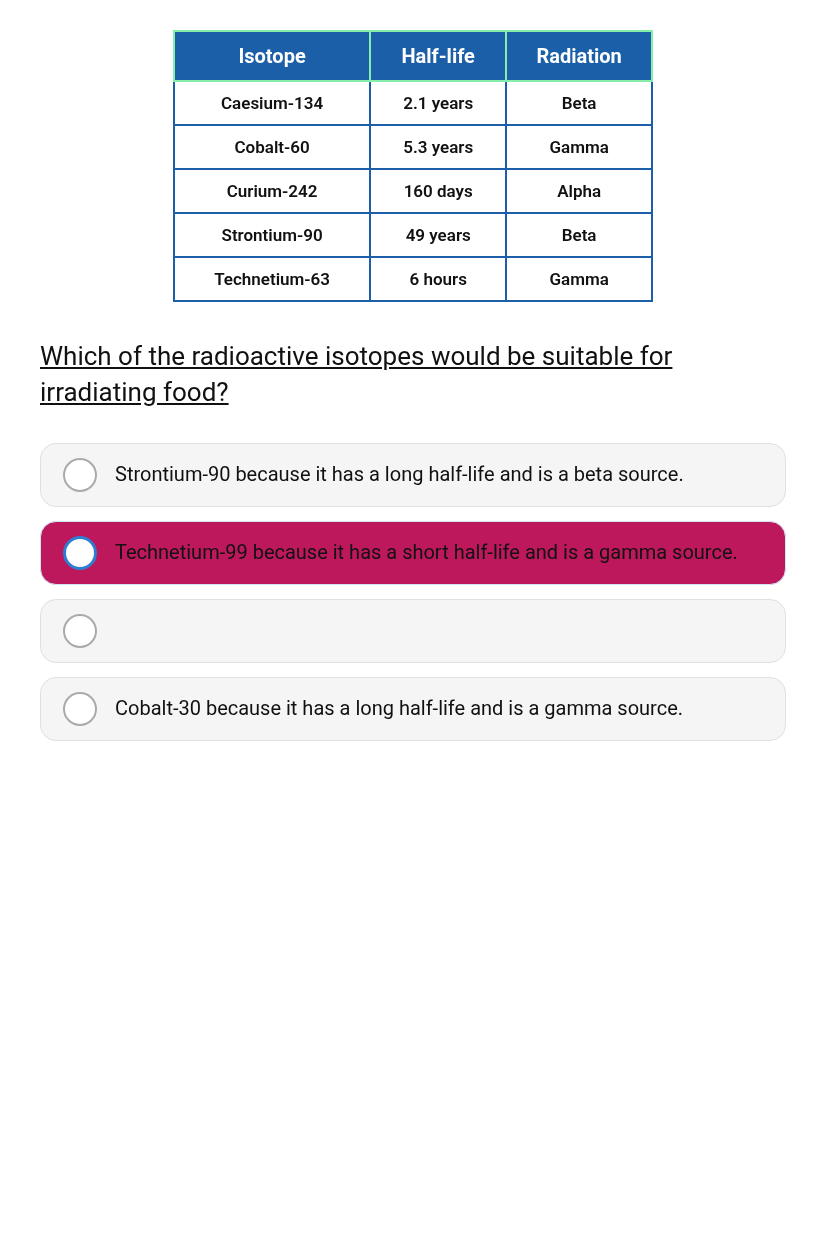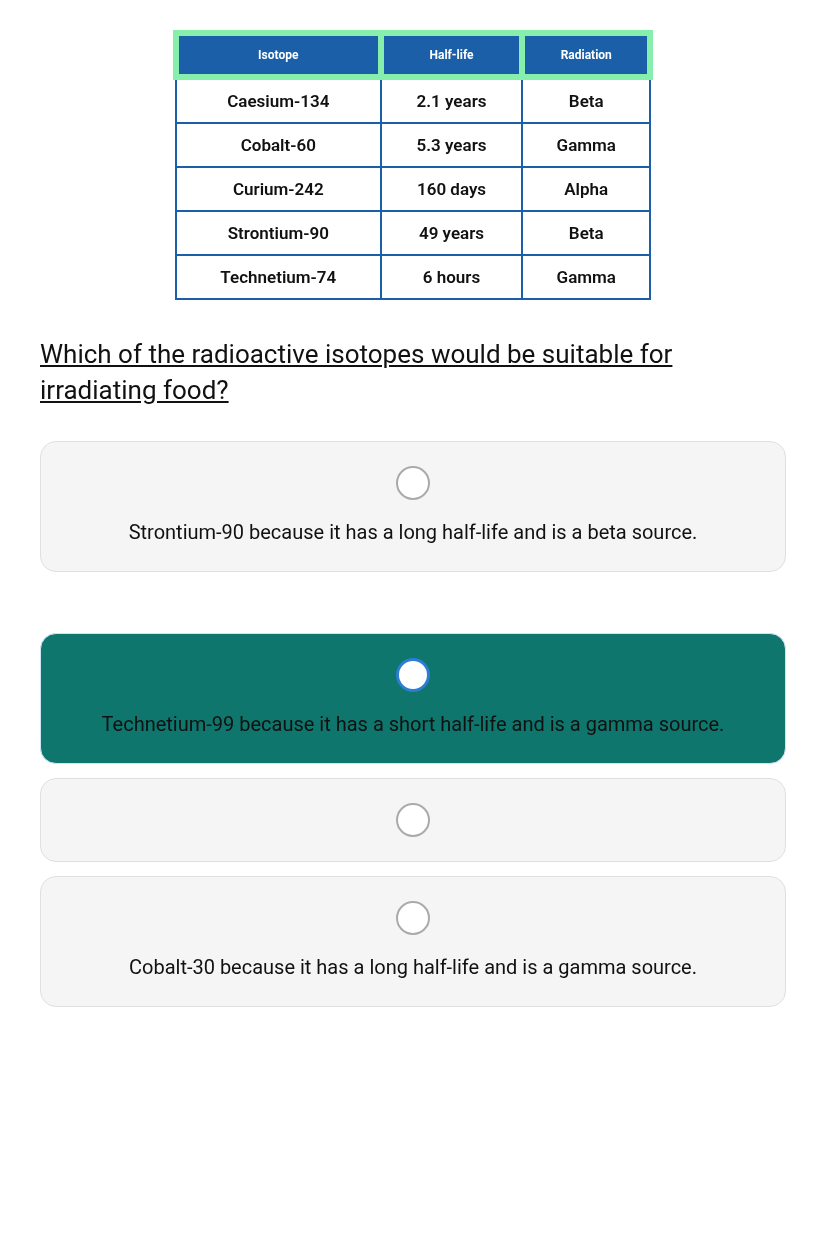--- a/index.html
+++ b/index.html
@@ -29,24 +29,24 @@
       min-width: 480px;
     }
 
     thead tr {
       background-color: #1a5fa8;
     }
 
     thead th {
       color: #ffffff;
       font-weight: 700;
-      font-size: 12px;
+      font-size: 20px;
       padding: 12px 12px;
       text-align: center;
-      border: 6px solid #86efac;
+      border: 2px solid #86efac;
     }
 
     tbody tr {
       background-color: #ffffff;
     }
 
     tbody td {
       font-weight: 600;
       font-size: 17px;
       padding: 11px 16px;
@@ -69,30 +69,28 @@
       flex-direction: column;
       gap: 14px;
     }
 
     .option-item {
       display: flex;
       align-items: center;
       gap: 18px;
       background: #f5f5f5;
       border-radius: 16px;
-      padding: 24px 22px;
+      padding: 14px 22px;
       cursor: pointer;
       border: 1.5px solid #e0e0e0;
-      flex-direction: column;
     }
 
     .option-item.selected {
-      background: #0f766e;
+      background: #be185d;
       border: 1.5px solid #d0e4f7;
-      margin-top: 47px;
     }
 
     .radio-circle {
       width: 34px;
       height: 34px;
       border-radius: 50%;
       border: 2.5px solid #aaaaaa;
       flex-shrink: 0;
       background: #ffffff;
       display: flex;
@@ -139,21 +137,21 @@
           <td>Curium-242</td>
           <td>160 days</td>
           <td>Alpha</td>
         </tr>
         <tr>
           <td>Strontium-90</td>
           <td>49 years</td>
           <td>Beta</td>
         </tr>
         <tr>
-          <td>Technetium-74</td>
+          <td>Technetium-63</td>
           <td>6 hours</td>
           <td>Gamma</td>
         </tr>
       </tbody>
   </table>
 </div>
 
 <div class="question-text">Which of the radioactive isotopes would be suitable for irradiating food?</div>
 
 <div class="options-list" id="options-list">

